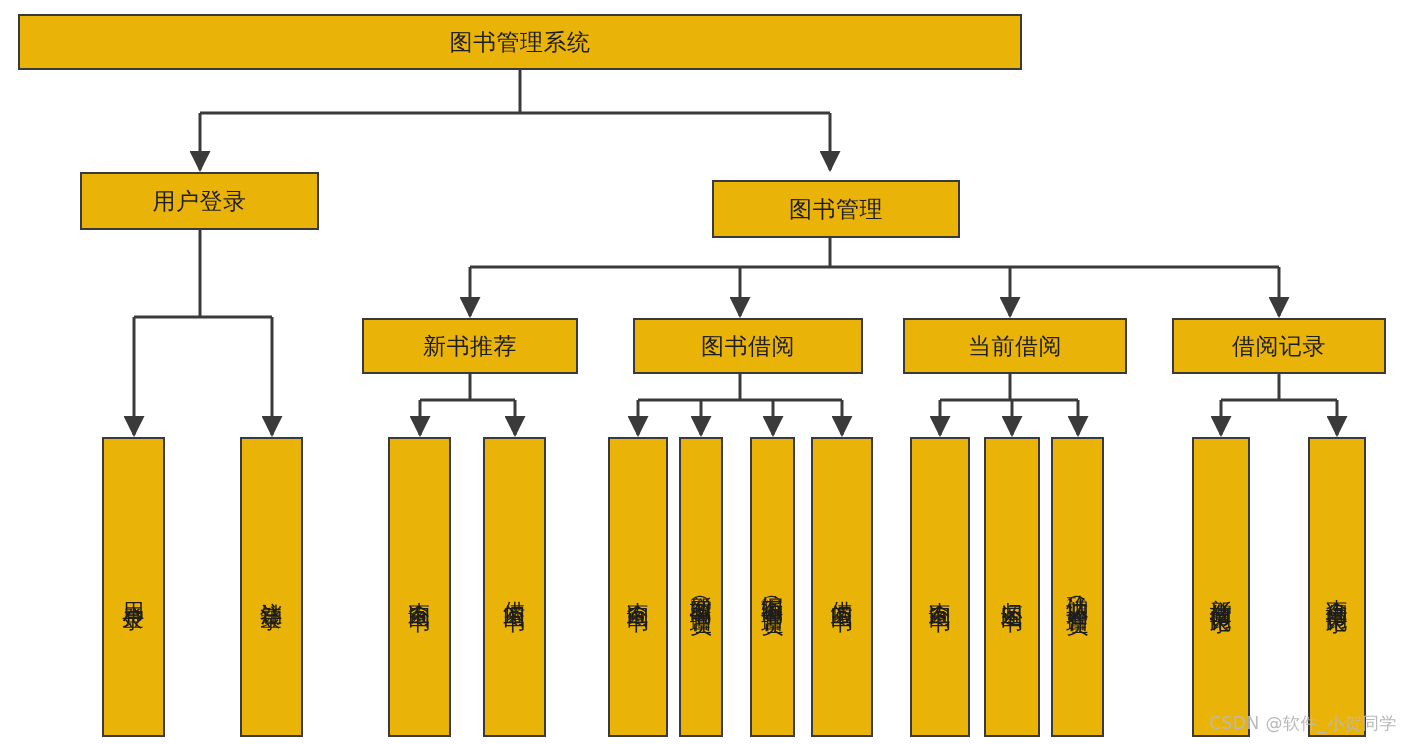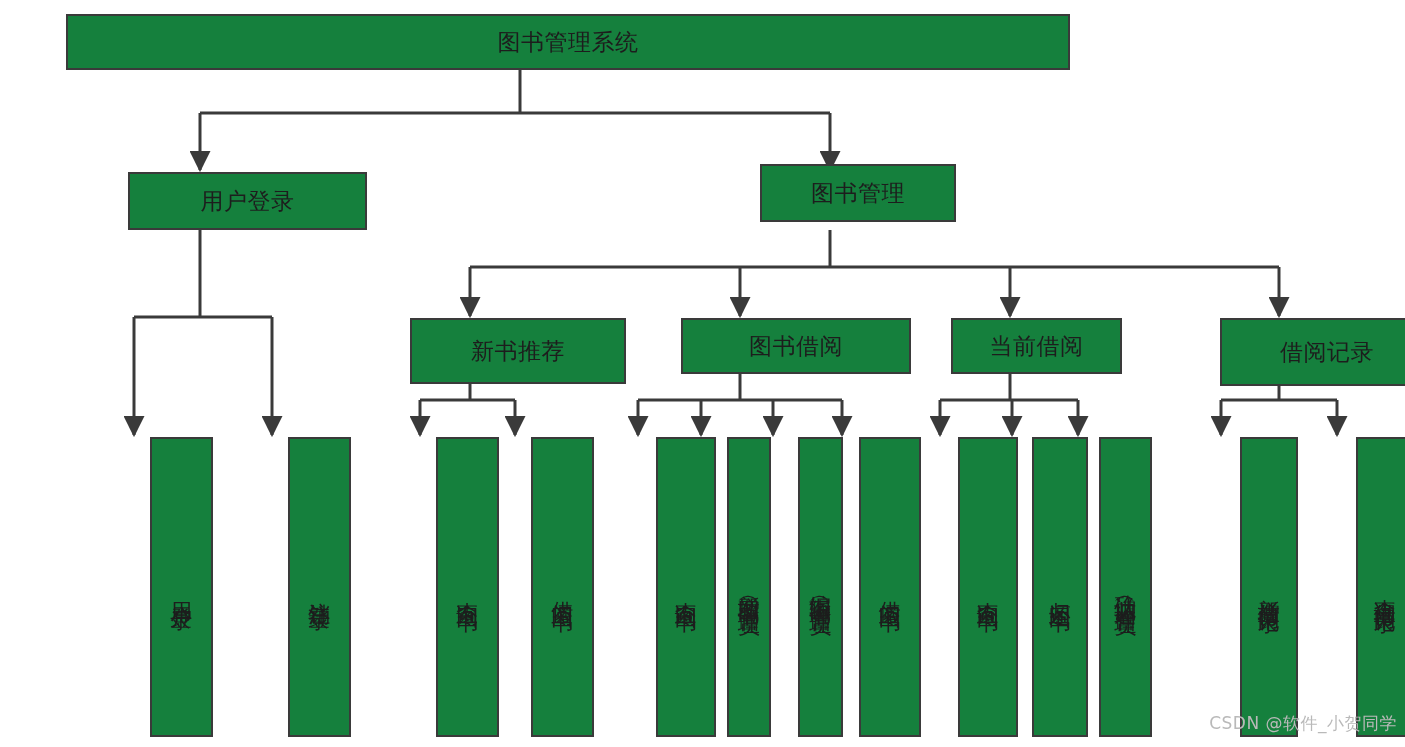--- a/index.html
+++ b/index.html
@@ -21,29 +21,28 @@
   #diagram-svg {
     position: absolute;
     left: 0;
     top: 0;
     width: 1405px;
     height: 747px;
   }
   .node {
     position: absolute;
     box-sizing: border-box;
-    background: #15803d;
+    background: #eab308;
     border: 2px solid #3a3a3a;
     display: flex;
     align-items: center;
     justify-content: center;
     color: #1d1d1d;
     line-height: 1.16;
     text-align: right;
-    margin-left: 48px;
   }
   .node.horiz {
     font-size: 23px;
     letter-spacing: 0.5px;
   }
   .node.vert {
     writing-mode: vertical-rl;
     text-orientation: upright;
     font-size: 22px;
     letter-spacing: 3px;
@@ -118,33 +117,33 @@
       </g>
   </svg>
 
   <div id="node-layer">
       <div class="node horiz" style="left: 18px; top: 14px; width: 1004px; height: 56px;">
         <span class="node-label">图书管理系统</span>
       </div>
       <div class="node horiz" style="left: 80px; top: 172px; width: 239px; height: 58px;">
         <span class="node-label">用户登录</span>
       </div>
-      <div class="node horiz" style="left: 712px; top: 164px; width: 196px; height: 58px;">
+      <div class="node horiz" style="left: 712px; top: 180px; width: 248px; height: 58px;">
         <span class="node-label">图书管理</span>
       </div>
-      <div class="node horiz" style="left: 362px; top: 318px; width: 216px; height: 66px;">
+      <div class="node horiz" style="left: 362px; top: 318px; width: 216px; height: 56px;">
         <span class="node-label">新书推荐</span>
       </div>
       <div class="node horiz" style="left: 633px; top: 318px; width: 230px; height: 56px;">
         <span class="node-label">图书借阅</span>
       </div>
-      <div class="node horiz" style="left: 903px; top: 318px; width: 171px; height: 56px;">
+      <div class="node horiz" style="left: 903px; top: 318px; width: 224px; height: 56px;">
         <span class="node-label">当前借阅</span>
       </div>
-      <div class="node horiz" style="left: 1172px; top: 318px; width: 214px; height: 68px;">
+      <div class="node horiz" style="left: 1172px; top: 318px; width: 214px; height: 56px;">
         <span class="node-label">借阅记录</span>
       </div>
       <div class="node vert" style="left: 102px; top: 437px; width: 63px; height: 300px;">
         <span class="node-label">用户登录</span>
       </div>
       <div class="node vert" style="left: 240px; top: 437px; width: 63px; height: 300px;">
         <span class="node-label">注销登录</span>
       </div>
       <div class="node vert" style="left: 388px; top: 437px; width: 63px; height: 300px;">
         <span class="node-label">查询图书</span>

